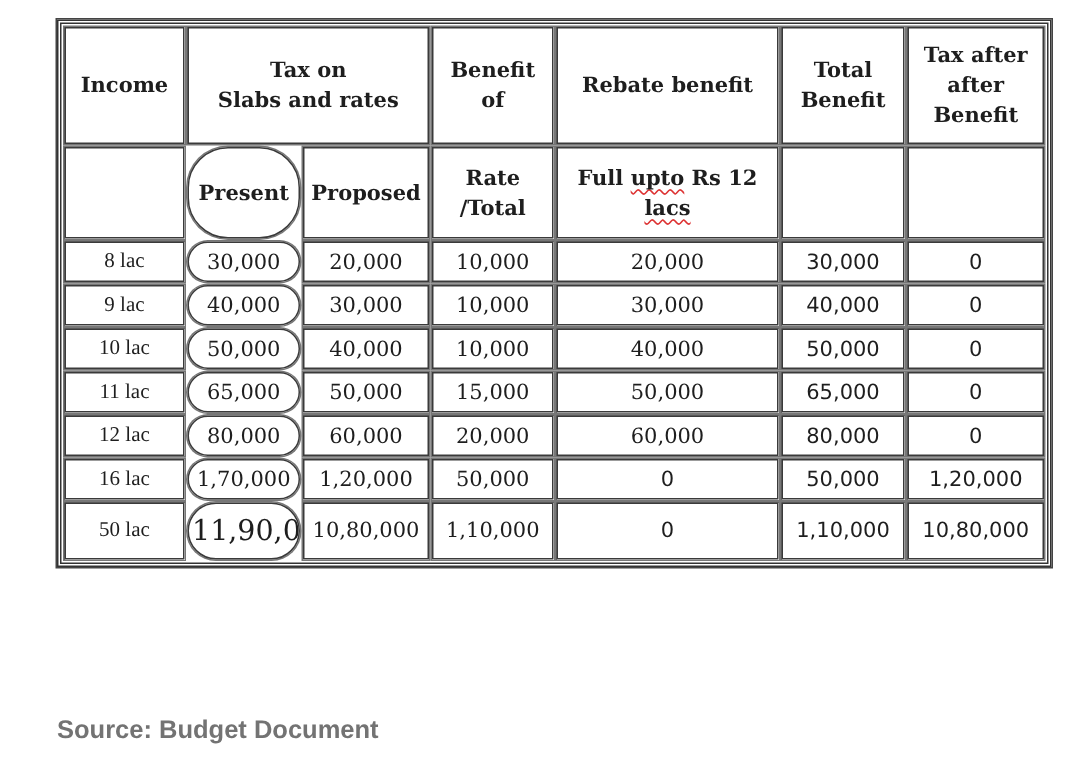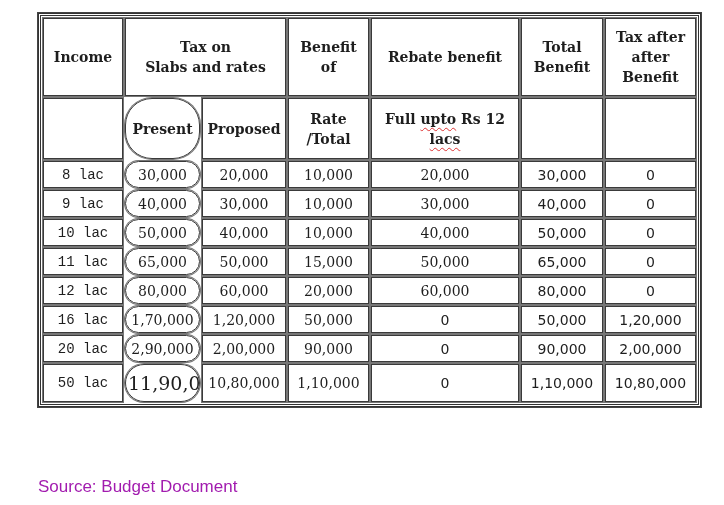--- a/index.html
+++ b/index.html
@@ -27,27 +27,27 @@
   .h2 th { height: 59px; }
   .row td { height: 25px; font-size: 14.5px; }
   .row.tall td { height: 36px; }
   .c0 { width: 74px; }
   .c1 { width: 69px; border-radius: 27px; }
   .c2 { width: 78px; }
   .c3 { width: 75px; }
   .c4 { width: 142px; }
   .c5 { width: 76px; }
   .c6 { width: 85px; }
-  td.inc { font-family: Liberation Mono, monospace; font-size: 13.5px; }
+  td.inc { font-family: Liberation Serif, serif; font-size: 13.5px; }
   td.sans { font-family: "DejaVu Sans", "Liberation Sans", sans-serif; font-size: 13.5px; }
   .squig { text-decoration: underline wavy #d33; text-decoration-thickness: 1px; text-underline-offset: 3px; margin-top: 32px; }
   .source {
     position: absolute; left: 38px; top: 477px;
     font-family: "Liberation Sans", "DejaVu Sans", sans-serif;
-    font-size: 17px; color: #a21caf;
+    font-size: 17px; color: #737373; font-weight: bold;
   }
 </style>
 </head>
 <body>
 
 <div class="tbl-wrap">
 <table class="tax">
   <tbody>
         <tr class="h1">
     <th class="c0" rowspan="1"><span>Income</span></th>
@@ -133,29 +133,20 @@
   </tr>
   <tr class="row">
     <td class="c0 inc">16 lac</td>
     <td class="c1">1,70,000</td>
     <td class="c2">1,20,000</td>
     <td class="c3">50,000</td>
     <td class="c4 sans">0</td>
     <td class="c5 sans">50,000</td>
     <td class="c6 sans">1,20,000</td>
   </tr>
-  <tr class="row">
-    <td class="c0 inc">20 lac</td>
-    <td class="c1">2,90,000</td>
-    <td class="c2">2,00,000</td>
-    <td class="c3">90,000</td>
-    <td class="c4 sans">0</td>
-    <td class="c5 sans">90,000</td>
-    <td class="c6 sans">2,00,000</td>
-  </tr>
   <tr class="row tall">
     <td class="c0 inc">50 lac</td>
     <td class="c1" style="font-size:19px;white-space:nowrap;overflow:hidden;max-width:69px;">11,90,000</td>
     <td class="c2">10,80,000</td>
     <td class="c3">1,10,000</td>
     <td class="c4 sans">0</td>
     <td class="c5 sans">1,10,000</td>
     <td class="c6 sans">10,80,000</td>
   </tr>
 </tbody>

